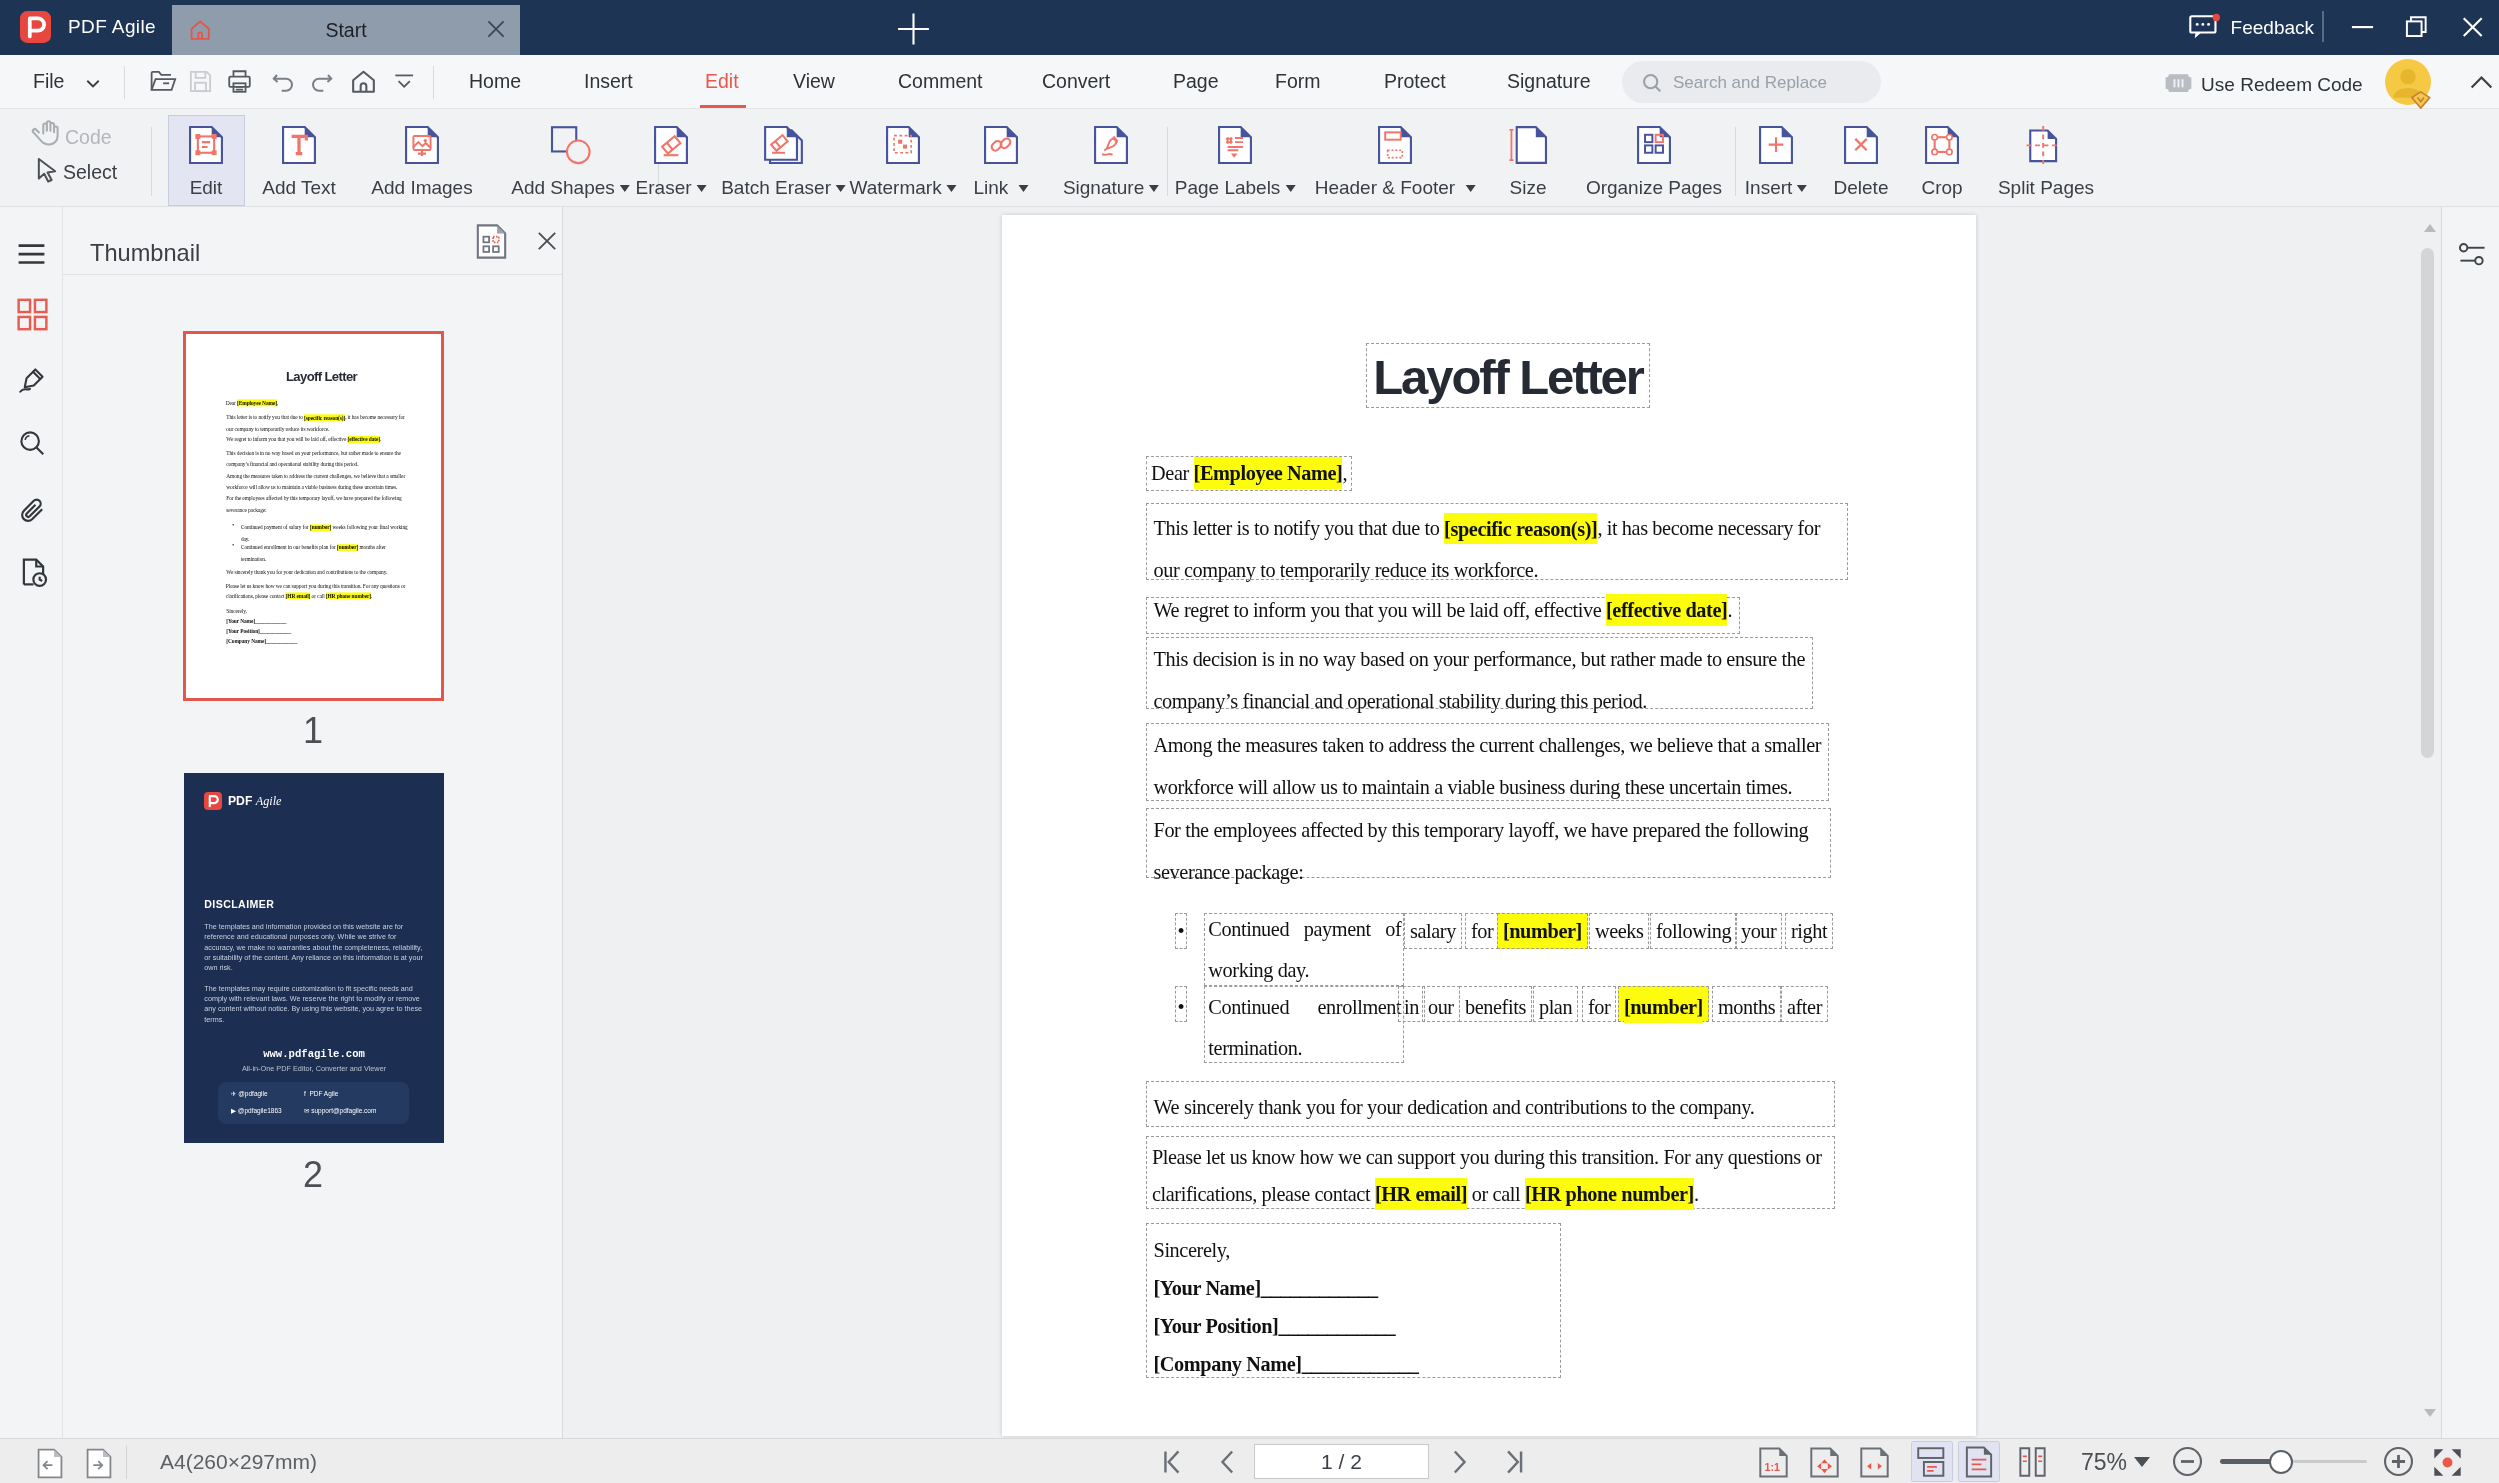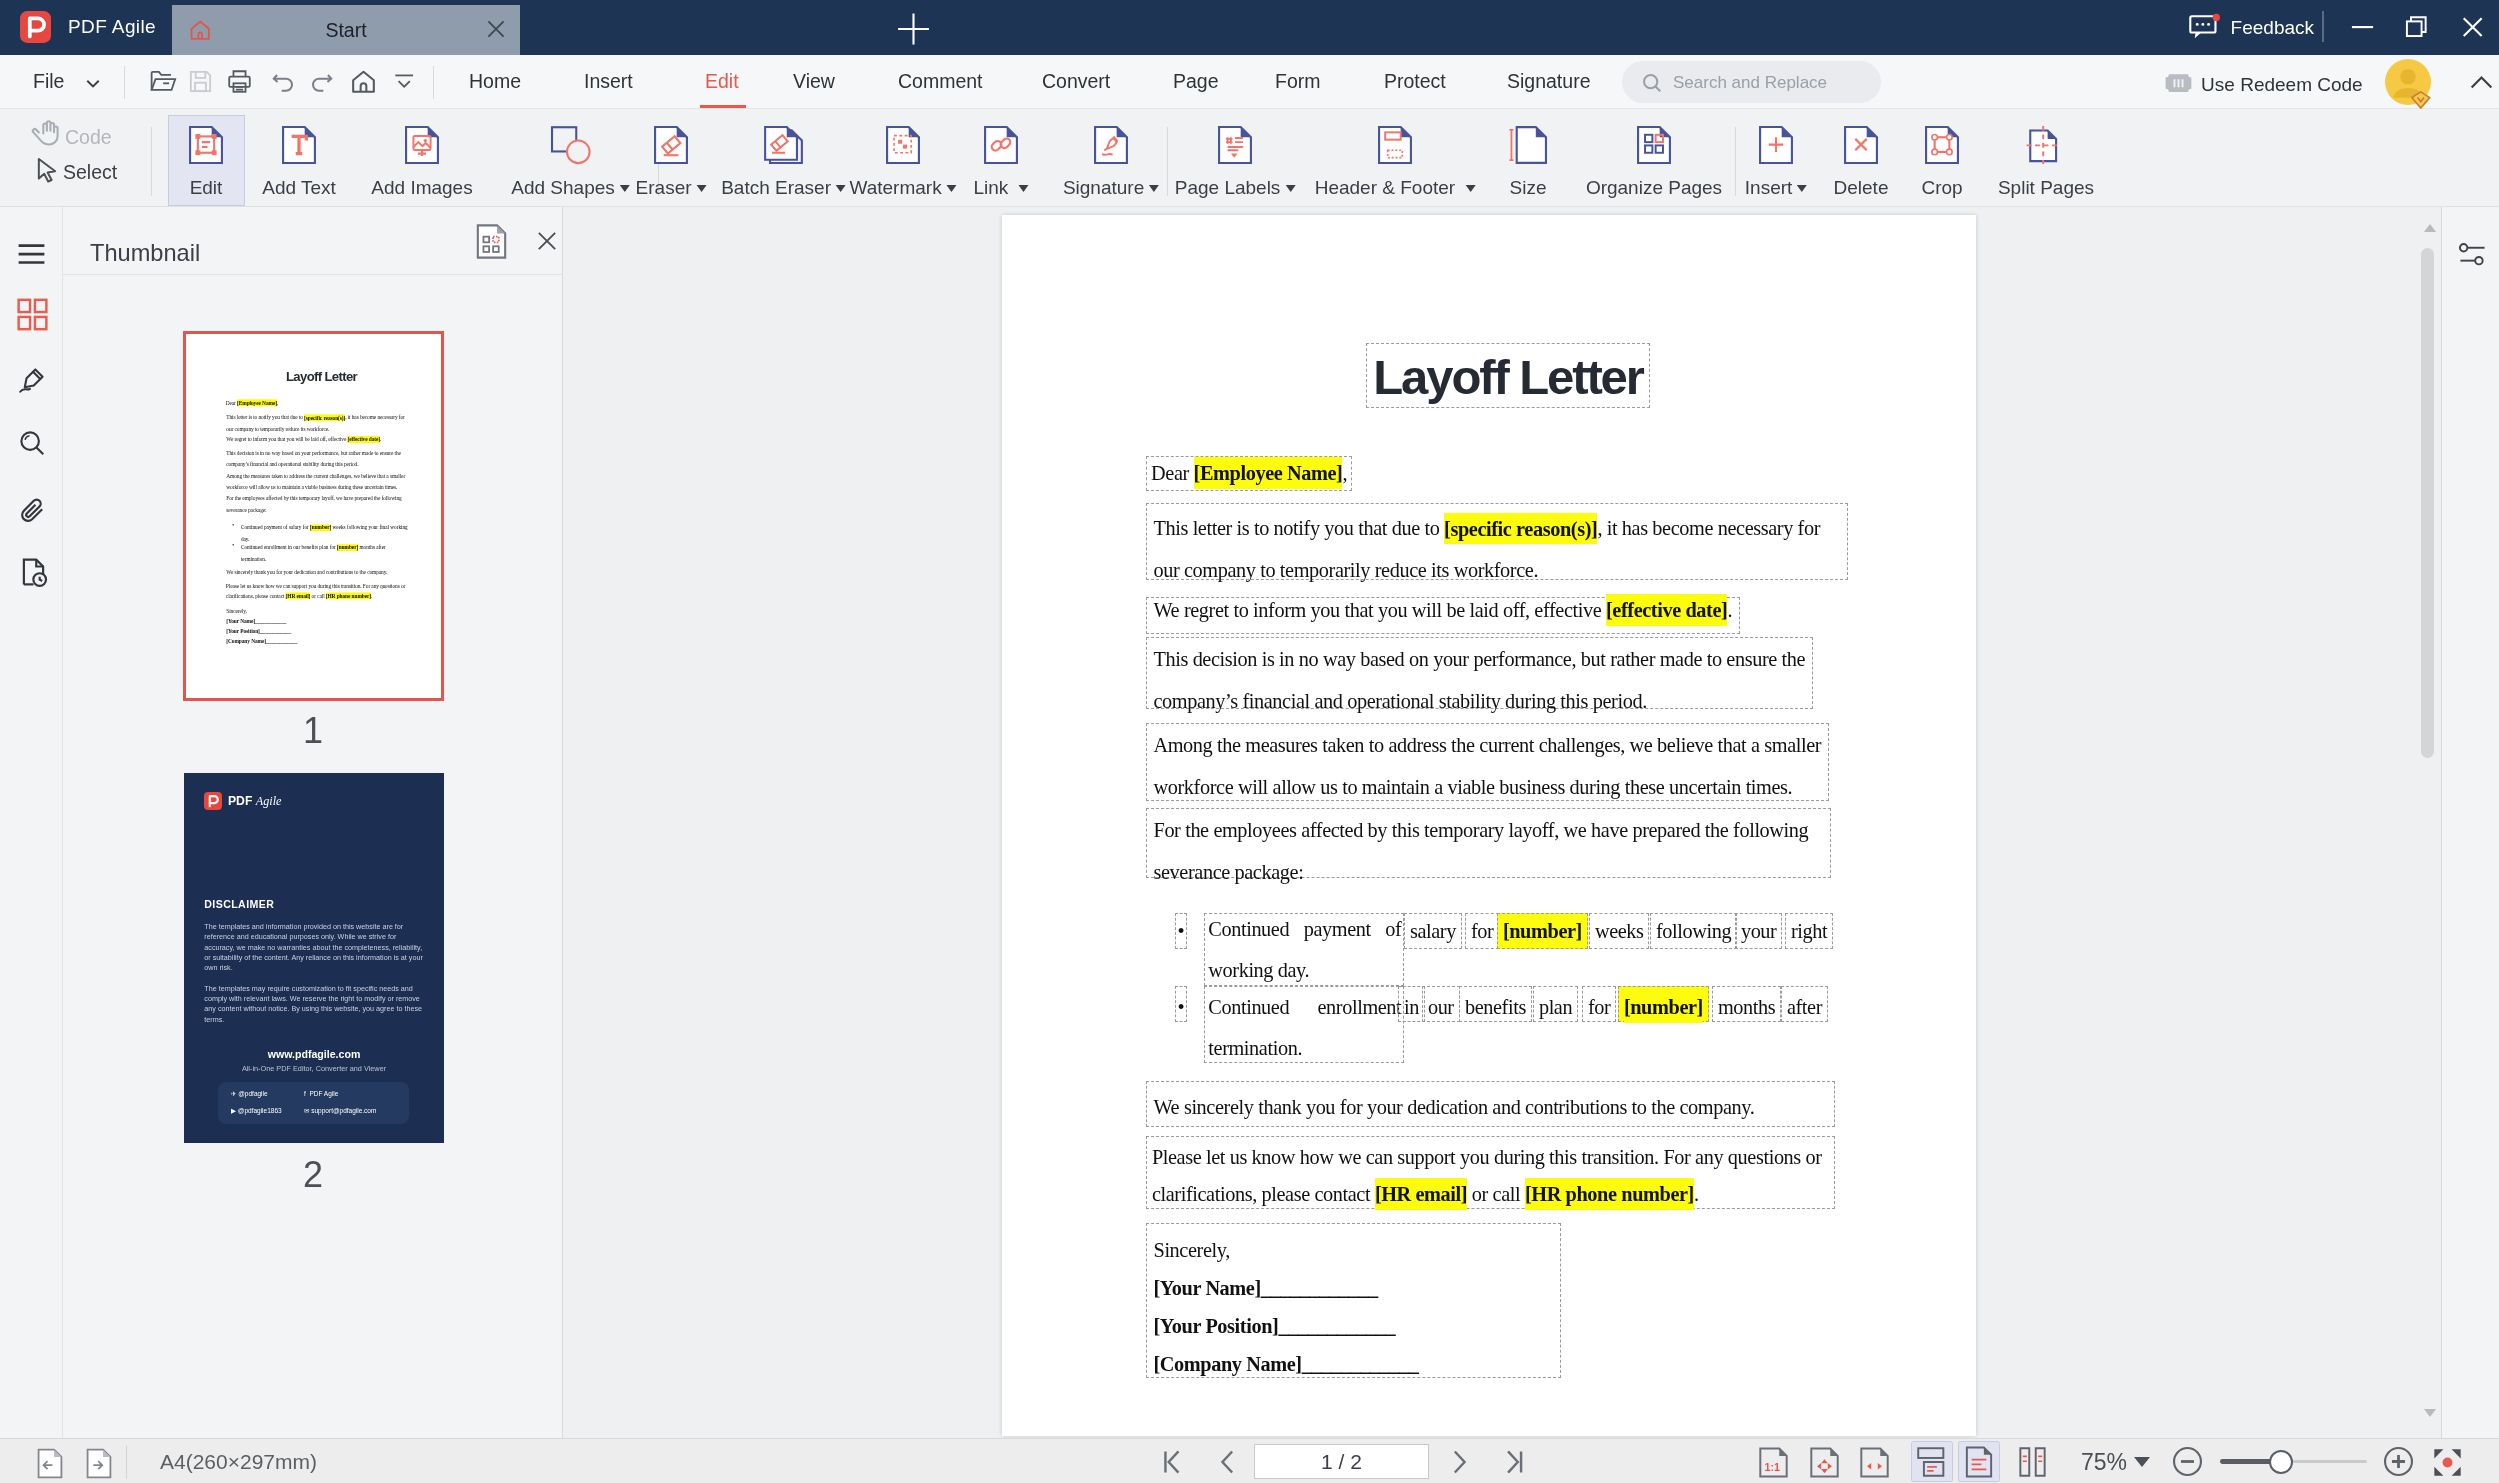--- a/index.html
+++ b/index.html
@@ -465,21 +465,21 @@
       <div class="docline nb" style="left:144px;top:1008px;width:415px;height:155px;padding:6.5px;line-height:38px">Sincerely,<br><b>[Your Name]____________</b><br><b>[Your Position]____________</b><br><b>[Company Name]____________</b></div>
     </div>
   </div>
   <div id="lab1">1</div>
   <div id="thumb2">
     <div style="position:absolute;left:20.3px;top:19px"><span style="display:inline-block;width:18px;height:18px;border-radius:4.1px;background:#e8473f;vertical-align:middle"><svg width="18" height="18" viewBox="0 0 38 39">
             <path d="M12 31 V9 h10 a7.5 7.5 0 0 1 0 15 h-7" fill="none" stroke="#fff" stroke-width="4.6" stroke-linecap="round" stroke-linejoin="round"></path>
           </svg></span><span style="font-family:'Liberation Sans',sans-serif;font-weight:bold;color:#fff;font-size:12.2px;vertical-align:middle;margin-left:5.7px">PDF <i style="font-family:'Liberation Serif',serif;font-weight:normal">Agile</i></span></div>
     <div style="position:absolute;left:20.3px;top:125px;font-family:Liberation Sans, sans-serif;font-weight:bold;color:#fff;font-size:10.6px;letter-spacing:0.4px">DISCLAIMER</div>
     <div style="position:absolute;left:20.3px;top:149px;width:221px;font-family:'Liberation Sans',sans-serif;color:#c9d2e0;font-size:7.2px;line-height:10.3px">The templates and information provided on this website are for reference and educational purposes only. While we strive for accuracy, we make no warranties about the completeness, reliability, or suitability of the content. Any reliance on this information is at your own risk.<br><br>The templates may require customization to fit specific needs and comply with relevant laws. We reserve the right to modify or remove any content without notice. By using this website, you agree to these terms.</div>
-    <div style="position:absolute;left:0;top:275px;width:100%;text-align:center;font-family:Liberation Sans, sans-serif;font-weight:bold;color:#fff;font-size:10.6px">www.pdfagile.com</div>
+    <div style="position:absolute;left:0;top:275px;width:100%;text-align:center;font-family:Liberation Mono, monospace;font-weight:bold;color:#fff;font-size:10.6px">www.pdfagile.com</div>
     <div style="position:absolute;left:0;top:291px;width:100%;text-align:center;font-family:'Liberation Sans',sans-serif;color:#b9c3d2;font-size:7.3px">All-in-One PDF Editor, Converter and Viewer</div>
     <div style="position:absolute;left:34px;top:309px;width:191px;height:42px;border-radius:8.1px;background:#243a61"></div>
     <div style="position:absolute;left:47px;top:317px;color:#fff;font-family:'Liberation Sans',sans-serif;font-size:6.5px">✈︎ @pdfagile</div>
     <div style="position:absolute;left:120px;top:317px;color:#fff;font-family:'Liberation Sans',sans-serif;font-size:6.5px">f&nbsp;&nbsp;PDF Agile</div>
     <div style="position:absolute;left:47px;top:334px;color:#fff;font-family:'Liberation Sans',sans-serif;font-size:6.5px">▶︎ @pdfagile1863</div>
     <div style="position:absolute;left:120px;top:334px;color:#fff;font-family:'Liberation Sans',sans-serif;font-size:6.5px">✉︎ support@pdfagile.com</div>
   </div>
   <div id="lab2">2</div>
 </div>
 <div id="docarea">

